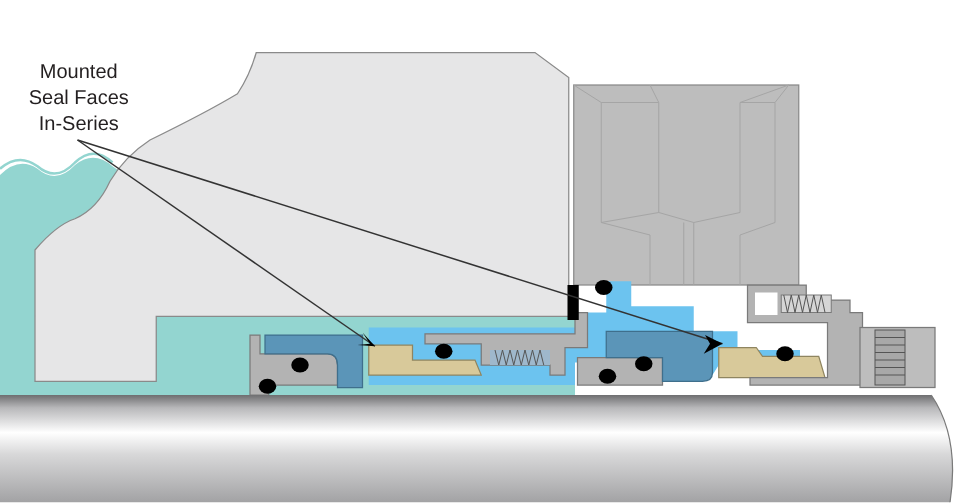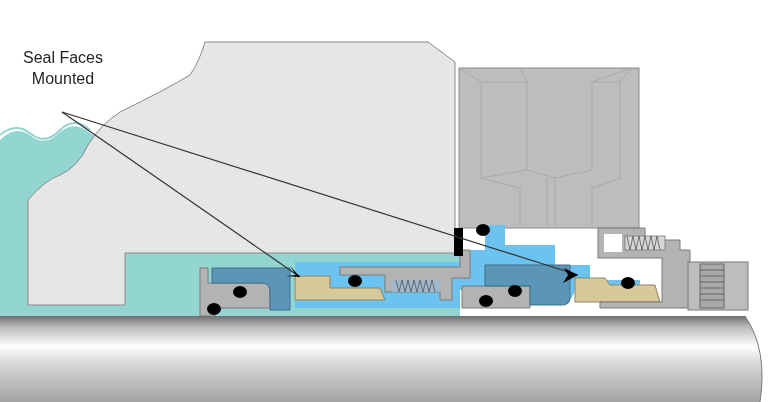--- a/index.html
+++ b/index.html
@@ -82,15 +82,16 @@
 
   <g stroke="#333333" stroke-width="1.2" fill="none">
     <path d="M62,112 L300,277"></path>
     <path d="M62,112 L578,275"></path>
   </g>
   <path d="M300,277 L290,266 L296,275 L286,276 Z" fill="#000000"></path>
   <path d="M578,275 L564,268 L568,275 L563,283 Z" fill="#000000"></path>
 </svg>
 
 <div class="label">
+  <span>Mounted</span>
   <span>Seal Faces</span>
-  <span>Mounted</span>
+  <span>In-Series</span>
 </div>
 
 </body></html>

